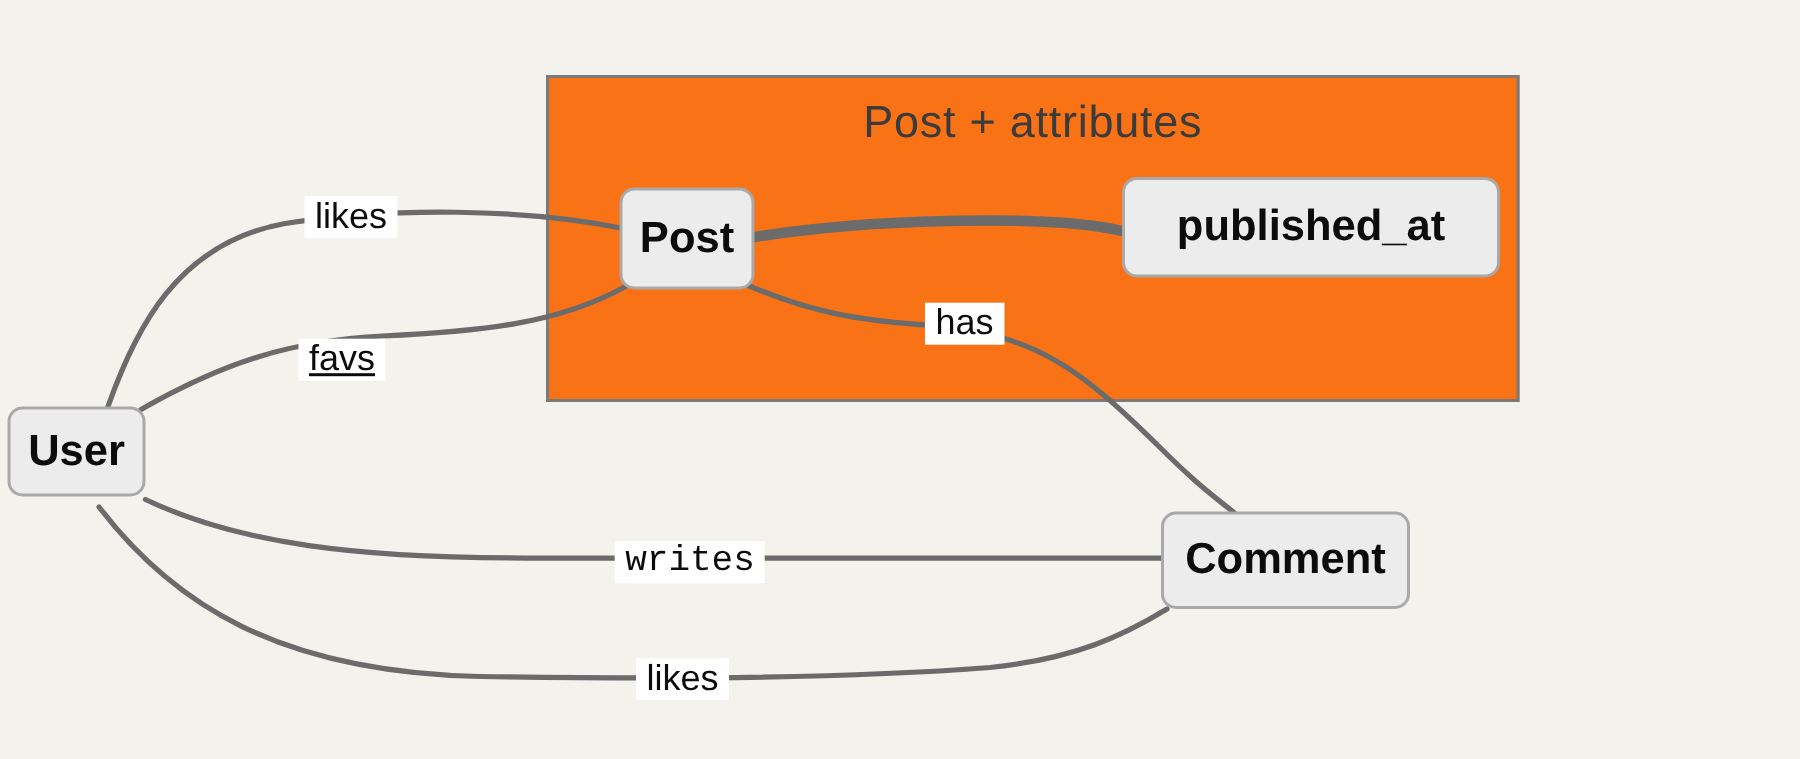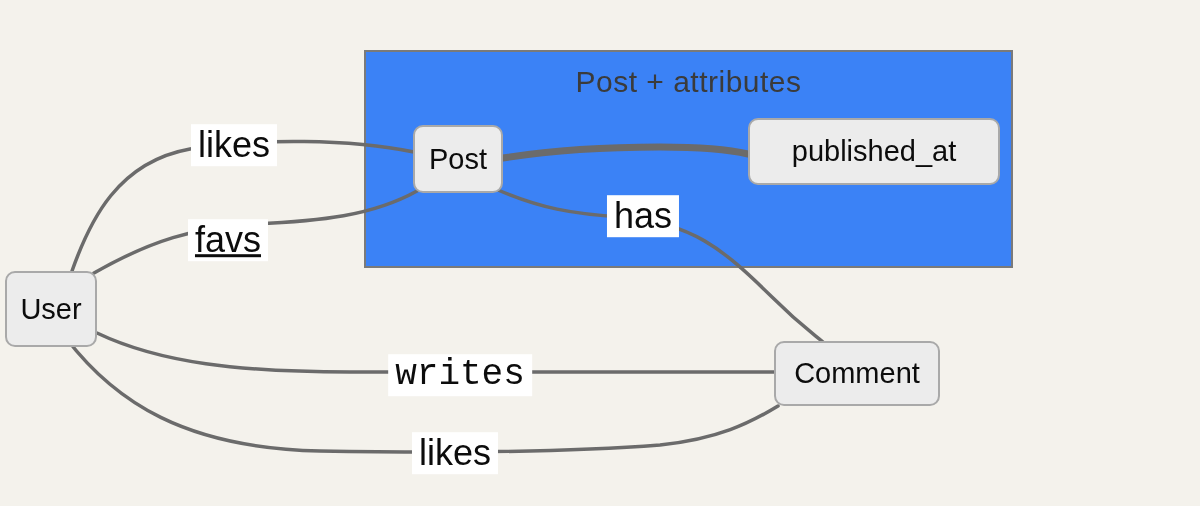--- a/index.html
+++ b/index.html
@@ -11,21 +11,21 @@
     position: relative;
     width: 1200px;
     height: 506px;
     background: #f4f2ec;
     overflow: hidden;
   }
   .subgraph {
     position: absolute;
     left: 364px; top: 50px;
     width: 649px; height: 218px;
-    background: #3b82f6;
+    background: #f97316;
     border: 2px solid #7a7a7a;
     box-sizing: border-box;
     z-index: 1;
   }
   .subgraph-title {
     position: absolute;
     left: 0; right: 0; top: 13px;
     text-align: center;
     font-size: 30px;
     color: #3b3b3b;
@@ -42,41 +42,42 @@
     stroke: #6b6b6b;
     stroke-width: 3.5px;
     stroke-linecap: round;
   }
   svg.edges path.thick { stroke-width: 7px; }
   .edge-label {
     position: absolute;
     transform: translate(-50%, -50%);
     background: #ffffff;
     color: #0c0c0c;
-    font-size: 36px;
+    font-size: 24px;
     line-height: 1.1;
     padding: 1px 7px;
     white-space: nowrap;
     z-index: 3;
   }
   .node {
     position: absolute;
     box-sizing: border-box;
     background: #ececec;
     border: 2px solid #a9a9a9;
     border-radius: 10px;
     display: flex;
     align-items: center;
     justify-content: center;
     font-size: 29px;
     color: #0c0c0c;
     z-index: 4;
     white-space: nowrap;
+    font-weight: bold;
   }
-  .node-user        { left: 5px;   top: 271px; width: 92px;  height: 76px; }
+  .node-user        { left: 5px;   top: 271px; width: 92px;  height: 60px; }
   .node-post        { left: 413px; top: 125px; width: 90px;  height: 68px; }
   .node-published   { left: 748px; top: 118px; width: 252px; height: 67px; }
   .node-comment     { left: 774px; top: 341px; width: 166px; height: 65px; text-align: center; }
   .lbl-likes-post    { left: 234px; top: 145px; }
   .lbl-favs          { left: 228px; top: 240px; text-decoration: underline; }
   .lbl-has           { left: 643px; top: 216px; }
   .lbl-writes        { left: 460px; top: 375px; font-family: Liberation Mono, monospace; }
   .lbl-likes-comment { left: 455px; top: 453px; }
 </style>
 </head>

